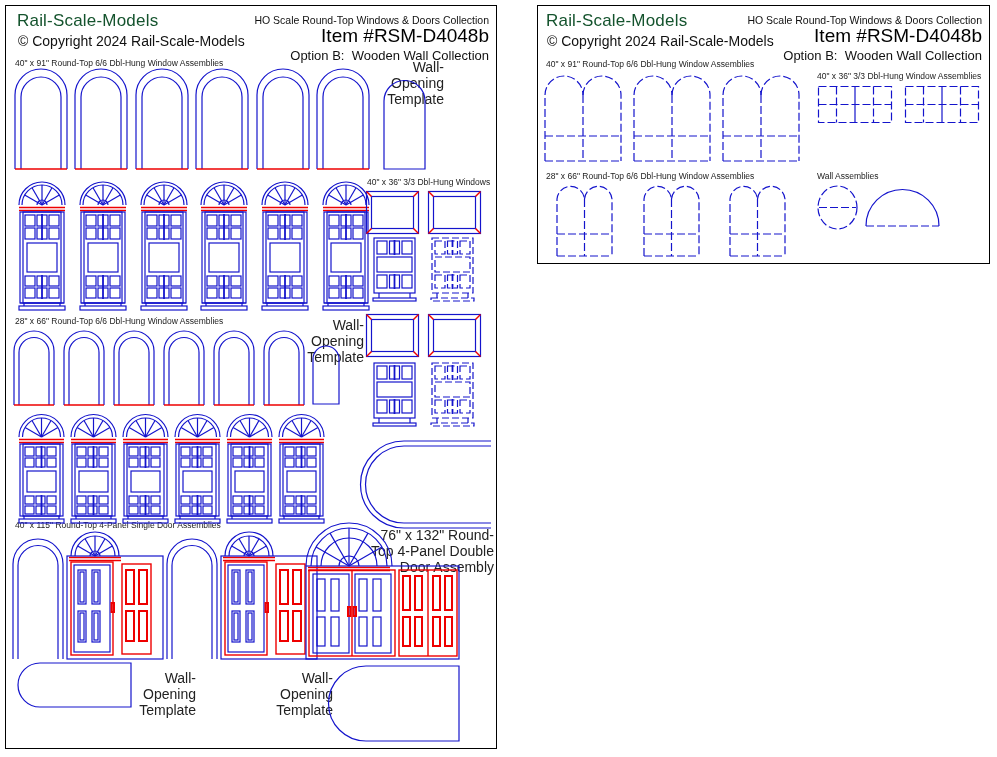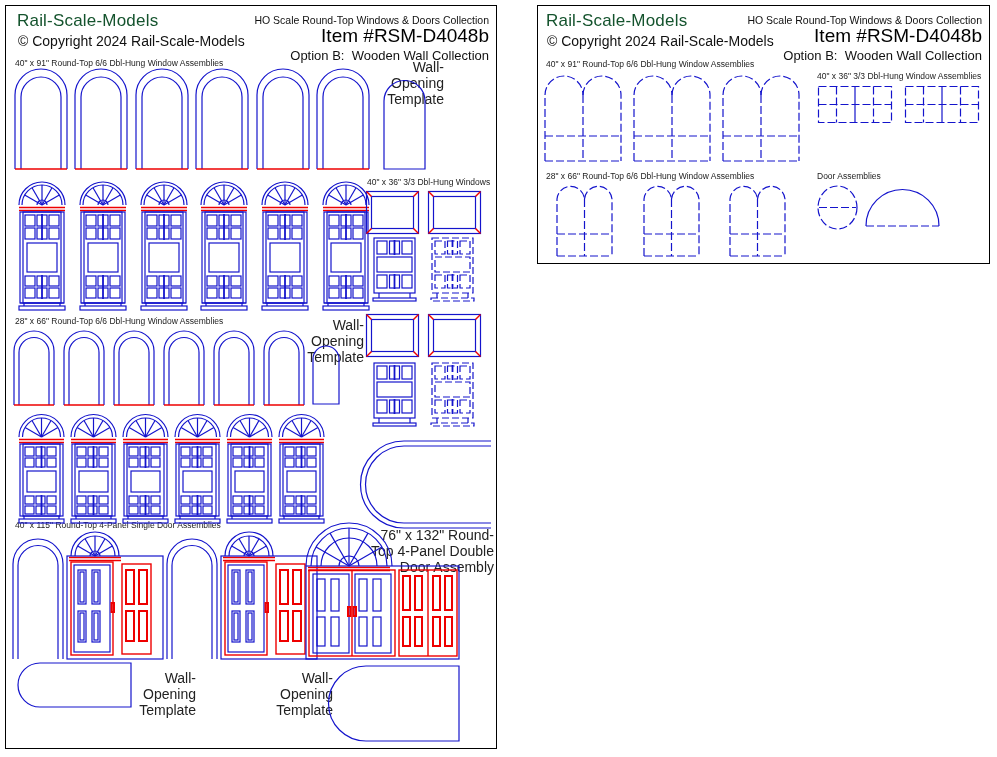--- a/index.html
+++ b/index.html
@@ -311,21 +311,21 @@
 <div id="panel-right" class="panel">
   <div class="abs brand" style="left:8px;top:5px;">Rail-Scale-Models</div>
   <div class="abs copyright" style="left:9px;top:27px;">© Copyright 2024 Rail-Scale-Models</div>
   <div class="abs hdr-col" style="right:7px;top:8px;width:260px;">HO Scale Round-Top Windows &amp; Doors Collection</div>
   <div class="abs hdr-item" style="right:7px;top:19px;width:260px;">Item #RSM-D4048b</div>
   <div class="abs hdr-opt" style="right:7px;top:42px;width:260px;">Option B:  Wooden Wall Collection</div>
 
   <div class="abs lbl" style="left:8px;top:53px;">40" x 91" Round-Top 6/6 Dbl-Hung Window Assemblies</div>
   <div class="abs lbl" style="left:279px;top:65px;">40" x 36" 3/3 Dbl-Hung Window Assemblies</div>
   <div class="abs lbl" style="left:8px;top:165px;">28" x 66" Round-Top 6/6 Dbl-Hung Window Assemblies</div>
-  <div class="abs lbl" style="left:279px;top:165px;">Door Assemblies</div>
+  <div class="abs lbl" style="left:279px;top:165px;">Wall Assemblies</div>
 
   <svg width="453" height="259" viewBox="0 0 453 259">
     <defs>
       <g id="twinA">
         <path class="bd" d="M1,87 V21 A19,19 0 0 1 39,21"></path>
         <path class="bd" d="M39,21 A19,19 0 0 1 77,21 V87"></path>
         <line class="bd" x1="39" y1="21" x2="39" y2="87"></line>
         <line class="bd" x1="1" y1="62" x2="77" y2="62"></line>
         <line class="bd" x1="1" y1="87" x2="77" y2="87"></line>
       </g>

